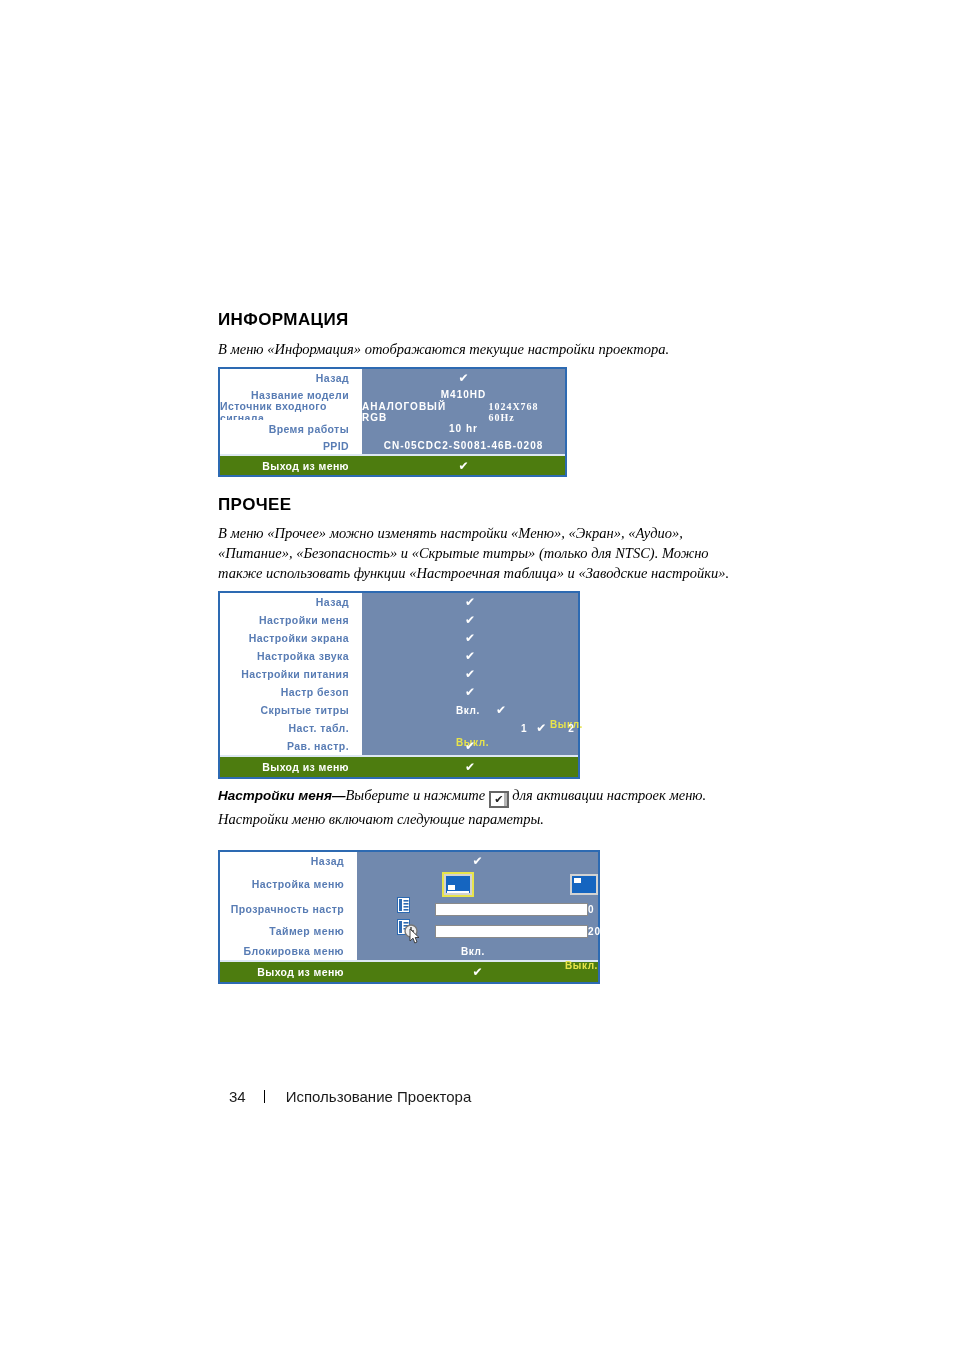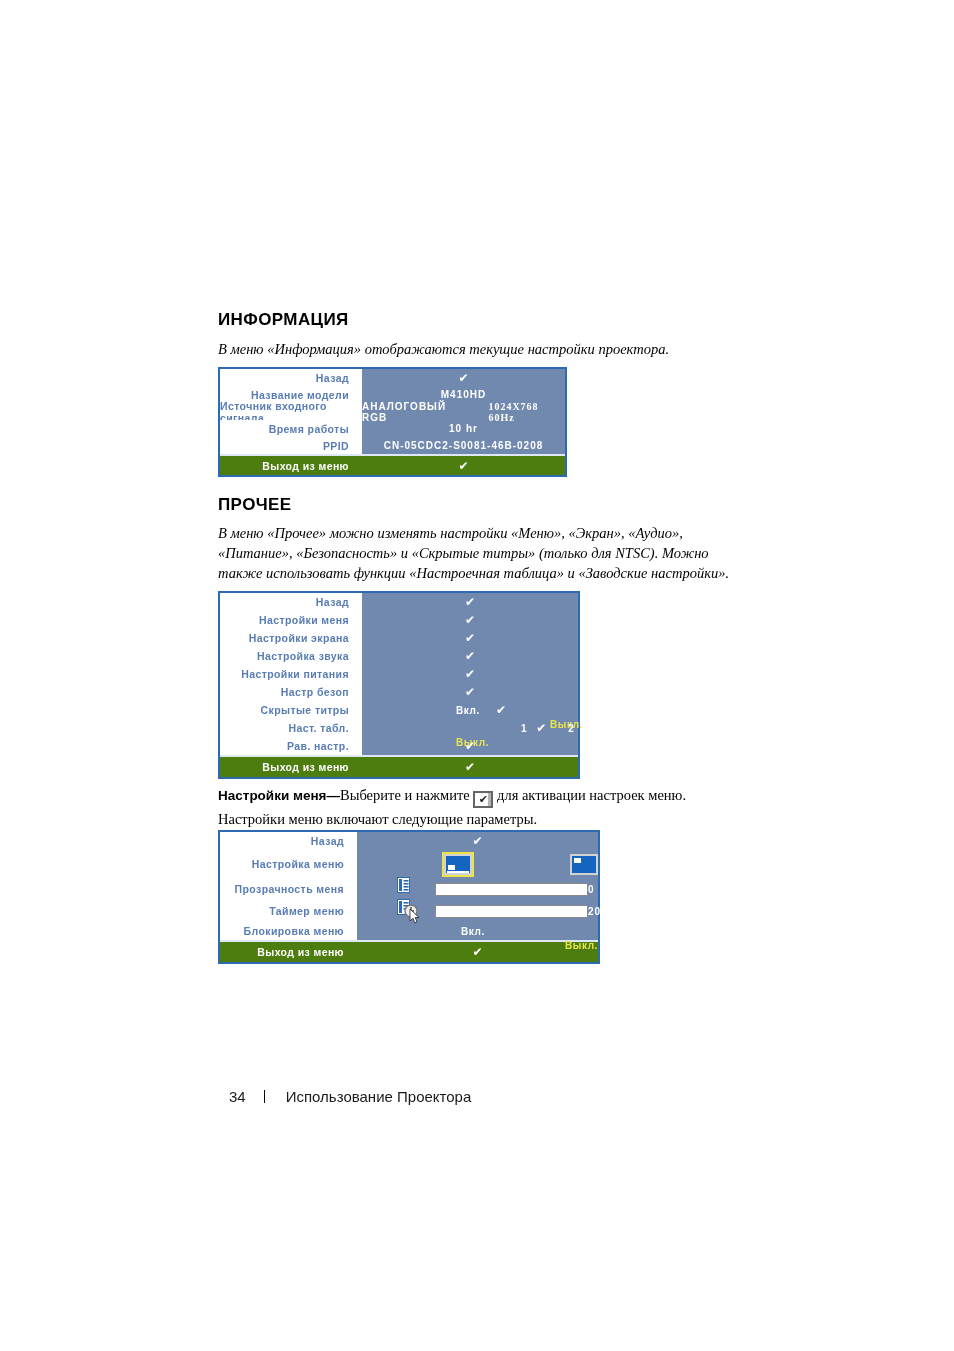--- a/index.html
+++ b/index.html
@@ -14,21 +14,21 @@
   .content{position:absolute;left:218px;top:310px;width:545px;}
 
   
   .heading{
     font-family:"Liberation Sans",sans-serif;
     font-size:17px;font-weight:bold;letter-spacing:.4px;
     line-height:20px;margin:0 0 9px 0;
   }
   .heading.second{margin-top:18px;margin-bottom:8px;}
   .intro{font-size:14.5px;line-height:1.38;margin:0 0 8px 0;width:527px;font-style:italic;}
-  .note{font-size:14.5px;line-height:1.55;margin:5px 0 0 0;width:537px;}
+  .note{font-size:14.5px;line-height:1.55;margin:5px 0 20px 0;width:537px;font-style:italic;}
   .lead{font-family:"Liberation Sans",sans-serif;font-weight:bold;font-size:13.5px;}
   .caption{font-size:14.5px;margin:5px 0 0 42px;}
   .check-btn{
     display:inline-block;width:16px;height:13px;
     border:2px solid #666;background:#fff;color:#222;
     font-size:11px;line-height:13px;text-align:center;
     vertical-align:-3px;box-shadow:inset -3px 0 0 #b5b5b5;
     font-family:"DejaVu Sans",sans-serif;
   }
 
@@ -250,21 +250,21 @@
         <span class="pos-icon sel pos1">
             <span class="dot bl"></span>
             <span class="strip"></span>
           </span>
         <span class="pos-icon pos2">
             <span class="dot tl"></span>
           </span>
       </div>
     </div>
     <div class="osd-row r-h22">
-      <div class="osd-label">Прозрачность меня</div>
+      <div class="osd-label">Прозрачность настр</div>
       <div class="osd-value left">
         <span class="slider-icon">
           <svg width="14" height="17" viewBox="0 0 14 17">
             <rect x="0.5" y="0.5" width="12" height="15" fill="#ffffff" stroke="#2d6ab2"></rect>
             <rect x="2" y="2" width="3" height="12" fill="#2d6ab2"></rect>
             <rect x="6.5" y="3" width="5" height="1.6" fill="#2d6ab2"></rect>
             <rect x="6.5" y="6" width="5" height="1.6" fill="#2d6ab2"></rect>
             <rect x="6.5" y="9" width="5" height="1.6" fill="#2d6ab2"></rect>
             <rect x="6.5" y="12" width="5" height="1.6" fill="#2d6ab2"></rect>
           </svg>

